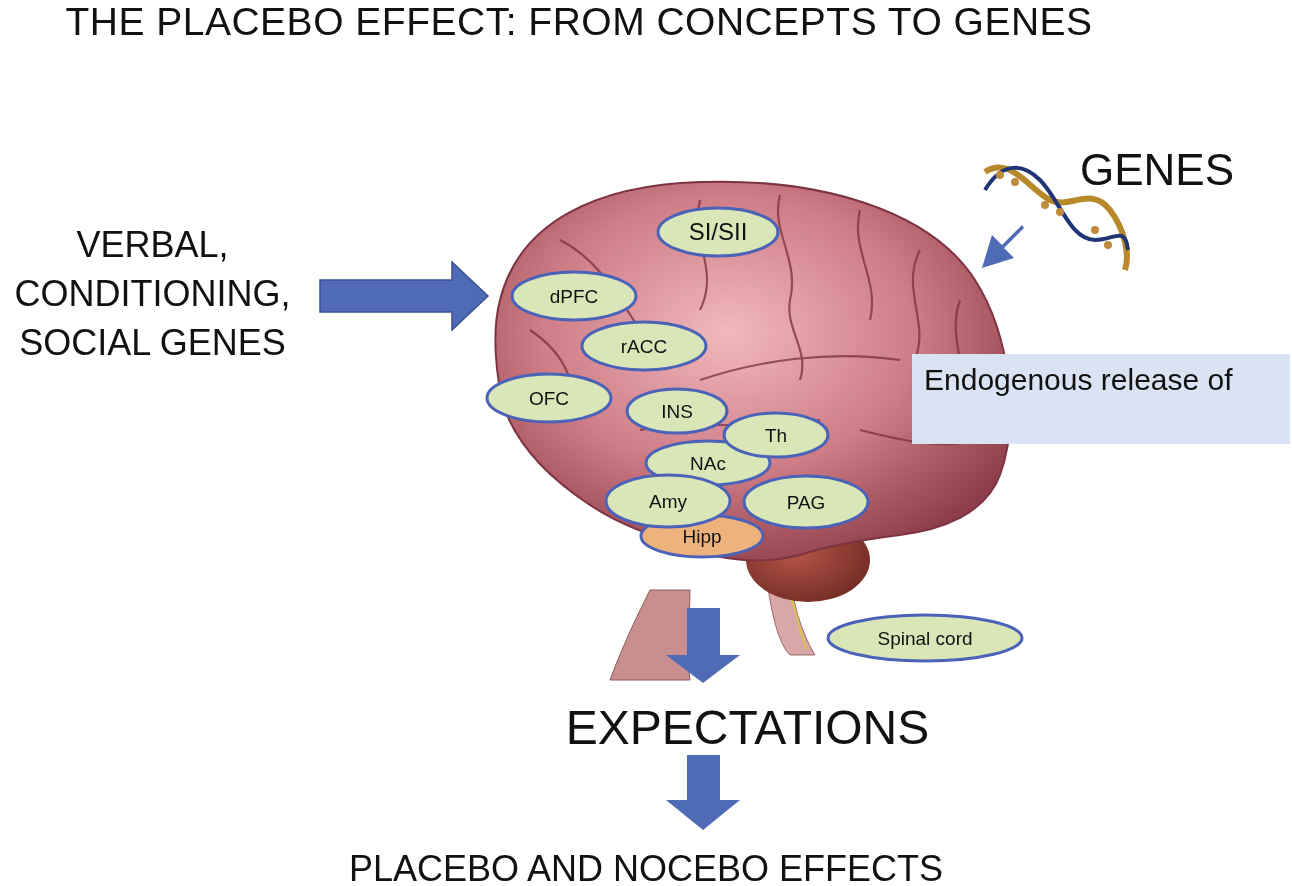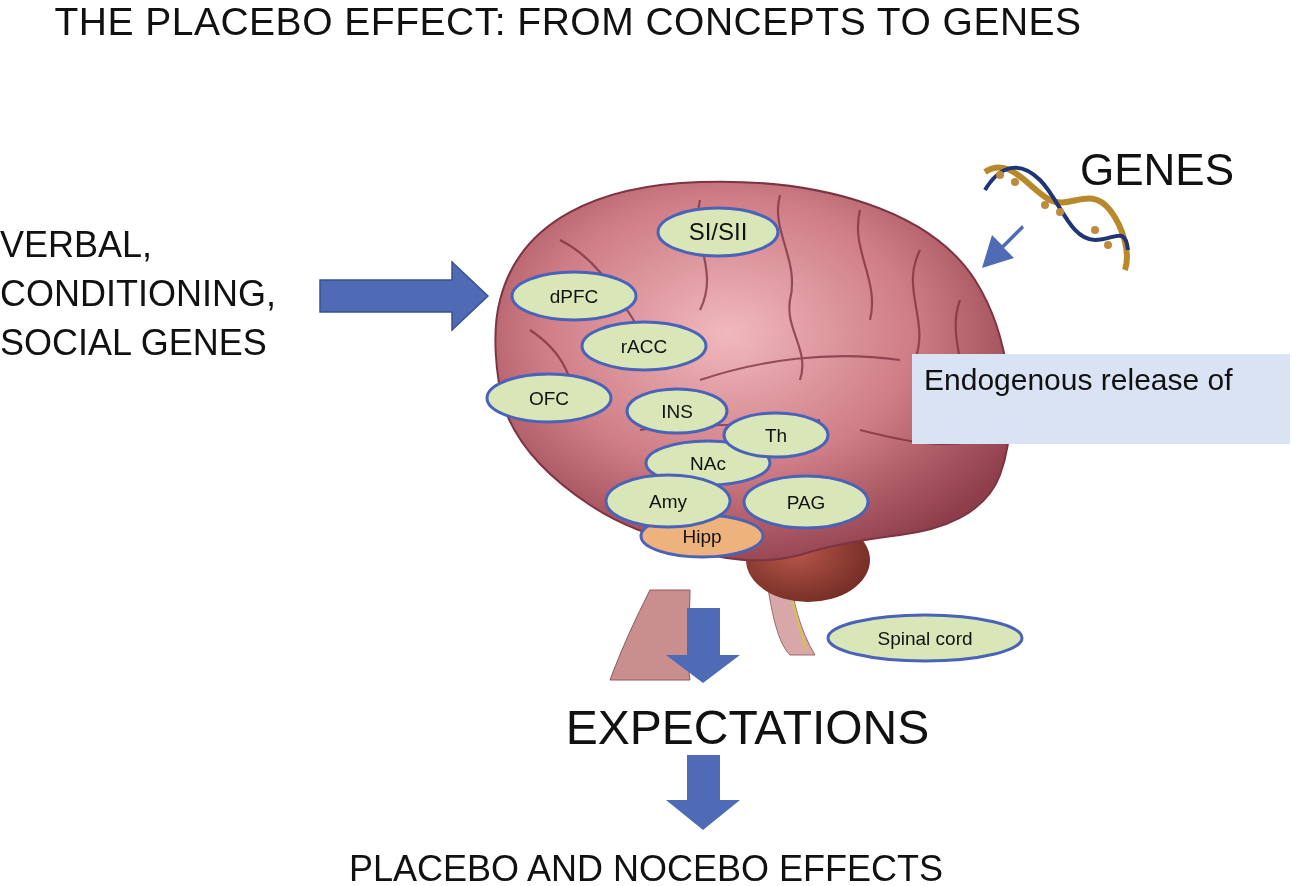--- a/index.html
+++ b/index.html
@@ -1,20 +1,20 @@
 <!DOCTYPE html>
 <html><head>
   <meta charset="utf-8">
   <style>
     html, body { margin: 0; padding: 0; background: #ffffff; }
     body { width: 1292px; height: 886px; position: relative; overflow: hidden;
            font-family: "Liberation Sans", sans-serif; color: #111; }
     .abs { position: absolute; }
-    .title { left: 0; top: 0; width: 1136px; text-align: center; font-size: 39px; letter-spacing: 0.5px; line-height: 44px; }
-    .cues { left: 0; top: 220px; width: 305px; font-size: 36px; line-height: 49px; }
+    .title { left: 11px; top: 0; width: 1136px; text-align: center; font-size: 39px; letter-spacing: 0.5px; line-height: 44px; }
+    .cues { left: 0; top: 220px; width: 305px; text-align: center; font-size: 36px; line-height: 49px; }
     .genes { left: 1080px; top: 145px; font-size: 44px; }
     .endo { left: 912px; top: 338px; width: 378px; height: 90px; background: #dae3f3; font-size: 30px; line-height: 40px; padding: 6px 0 0 12px; box-sizing: border-box; margin-top: 16px; }
     .expect { left: 0; top: 700px; width: 1292px; text-align: center; font-size: 48px; padding-left: 133px; box-sizing: border-box; margin-left: 35px; }
     .outcome { left: 0; top: 848px; width: 1292px; text-align: center; font-size: 36px; }
     svg { position: absolute; left: 0; top: 0; }
     .region text { font-family: "Liberation Sans", sans-serif; }
   </style>
 </head>
 <body>
 

